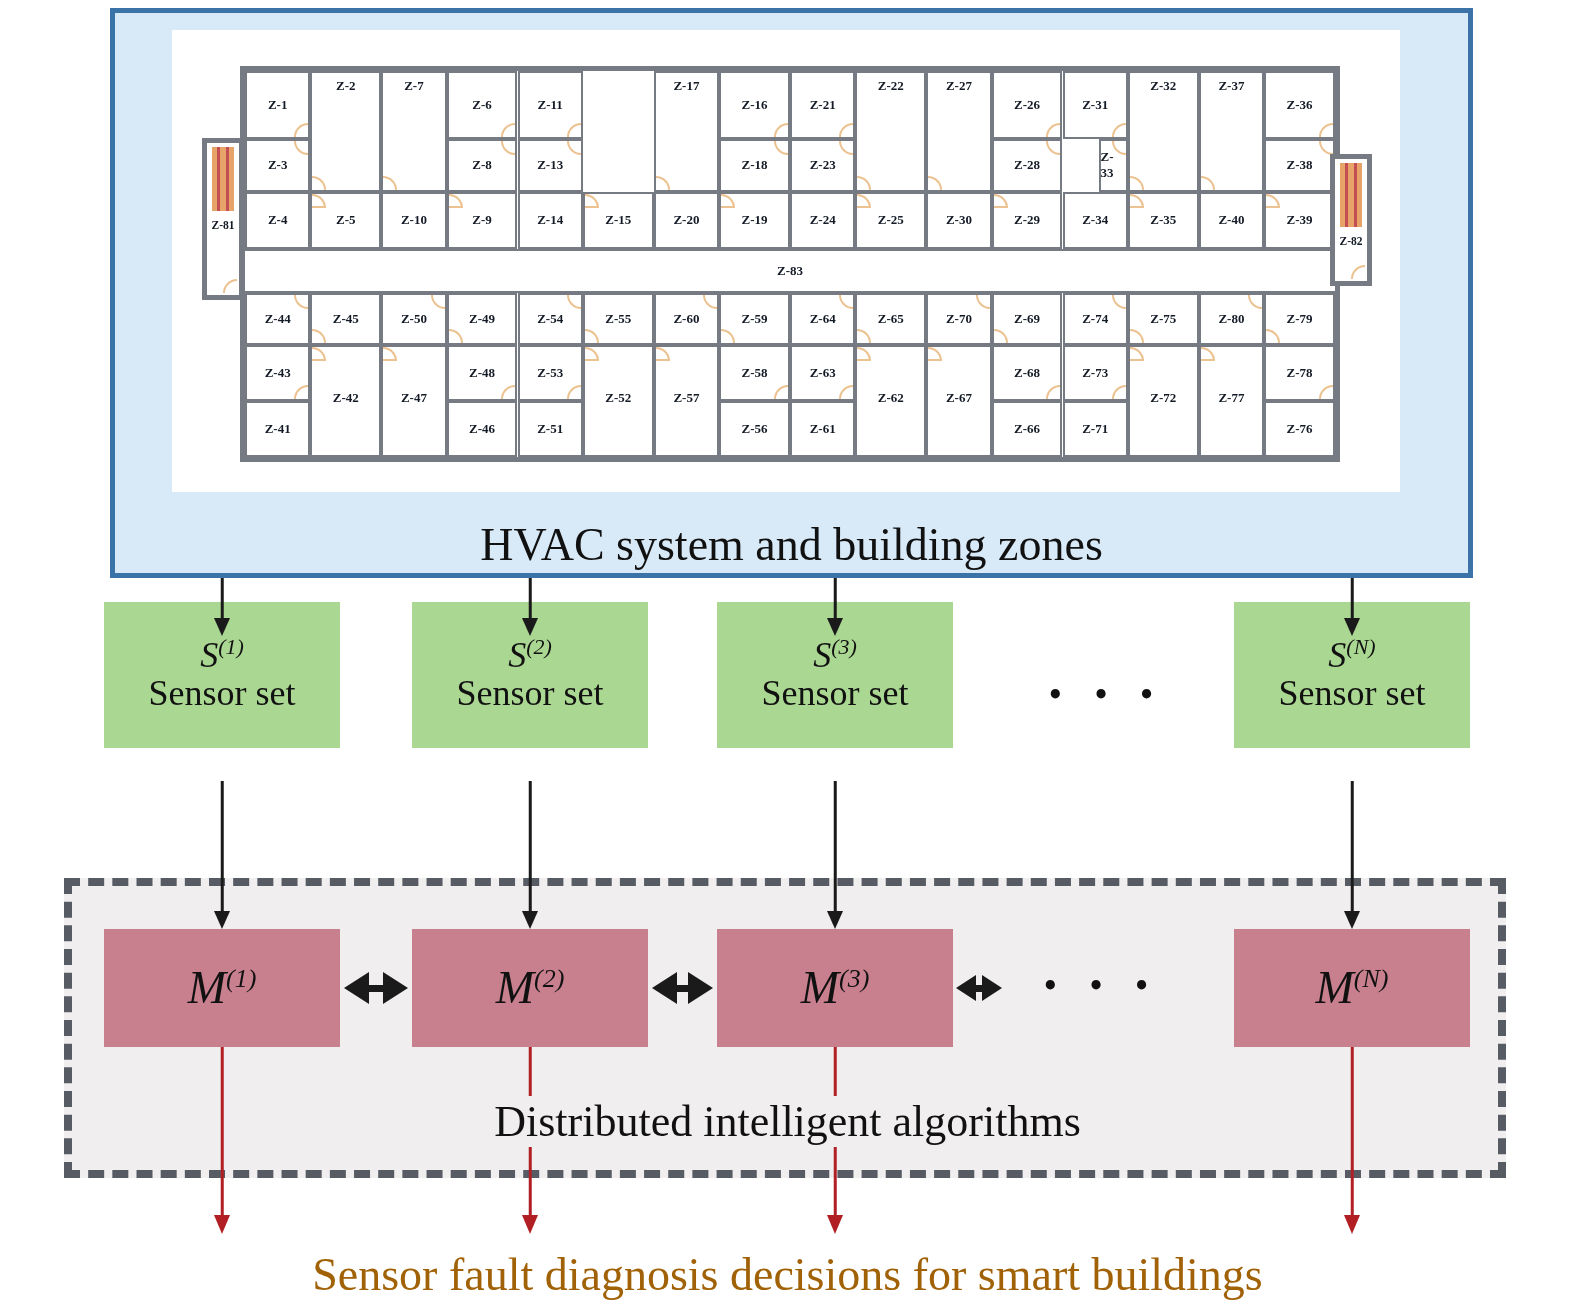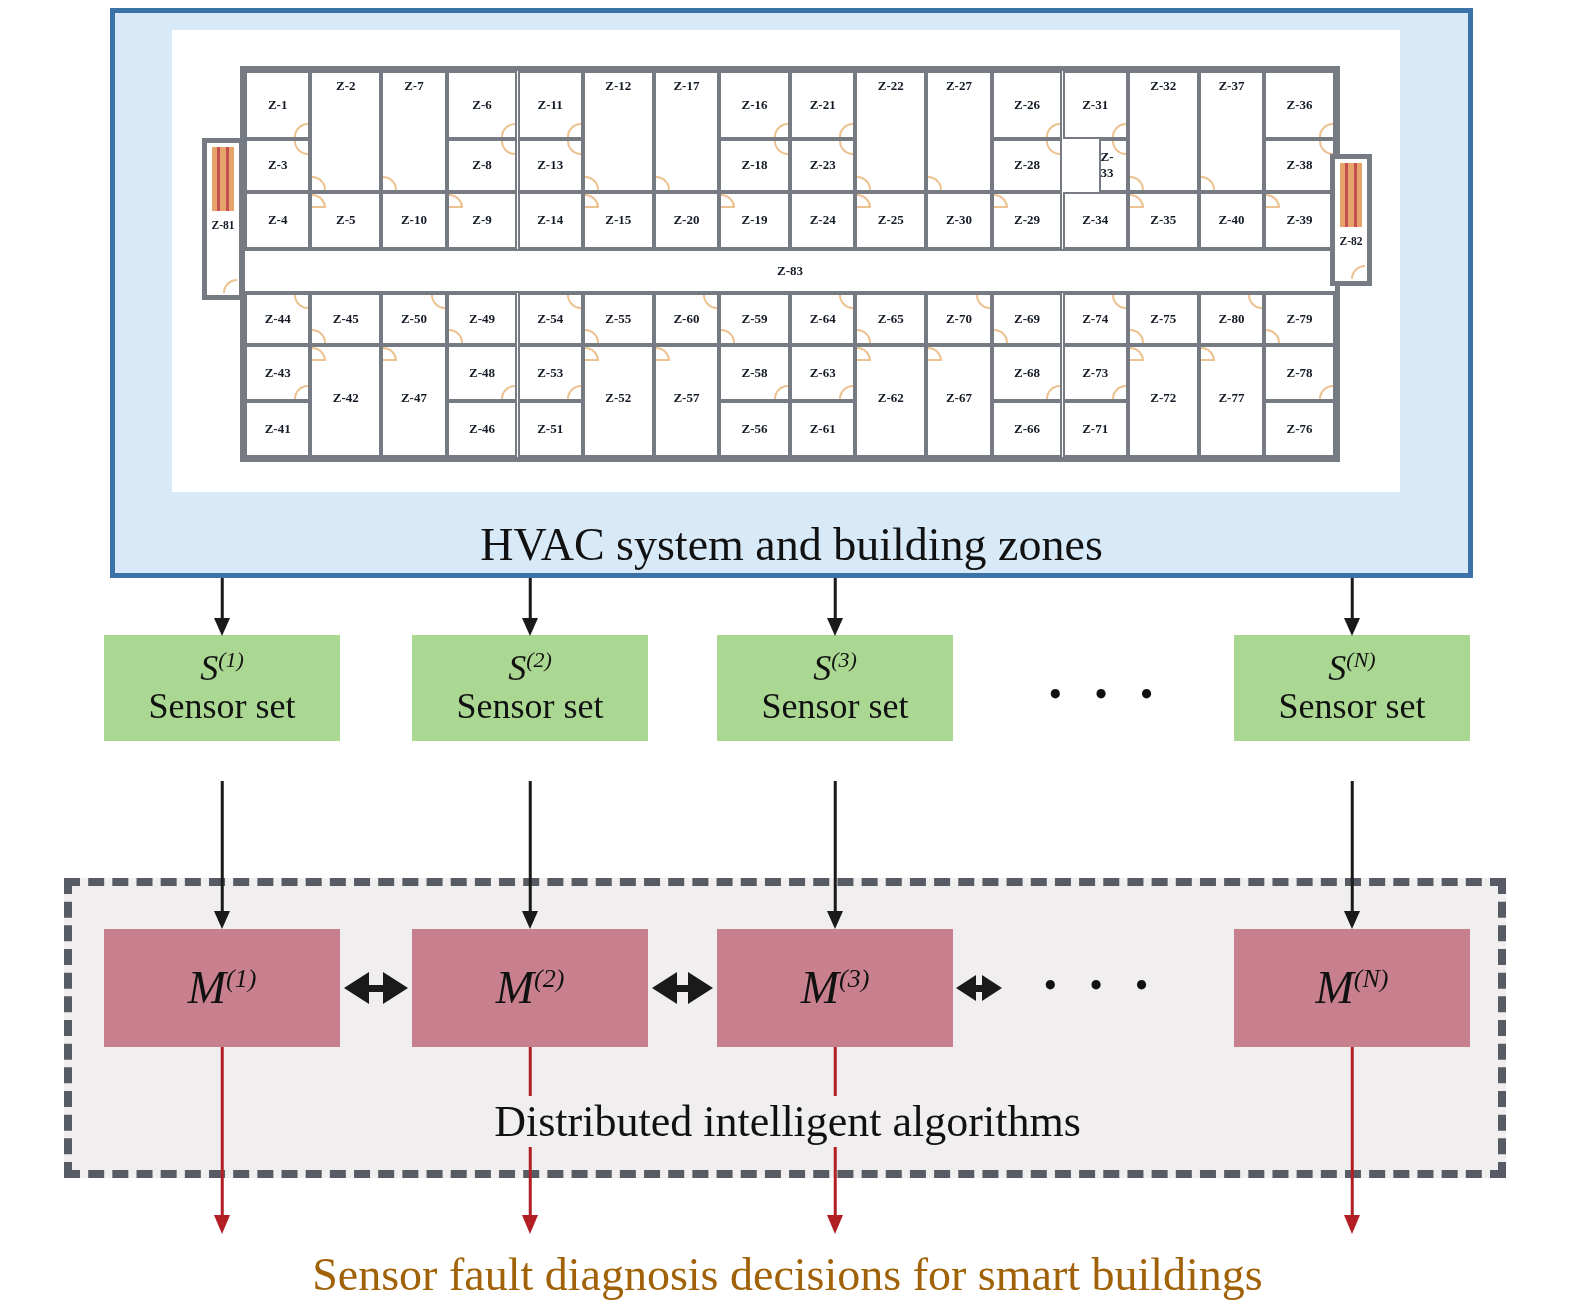--- a/index.html
+++ b/index.html
@@ -89,21 +89,21 @@
     background: linear-gradient(90deg,
       #e7a468 0 22%, #c44f52 22% 38%, #e7a468 38% 62%,
       #c44f52 62% 78%, #e7a468 78% 100%);
   }
   .cap-label { margin-top: 8px; font-weight: bold; font-size: 11.5px; color: #141b26; }
   .cap-door { position: absolute; bottom: 2px; right: 2px; width: 14px; height: 14px;
     border-left: 2px solid #ecc291; border-top: 2px solid #ecc291; border-radius: 100% 0 0 0; }
 
   
   .sensor-box {
-    position: absolute; top: 635px; width: 236px; height: 106px;
+    position: absolute; top: 602px; width: 236px; height: 146px;
     background: #aad792;
     display: flex; flex-direction: column; align-items: center; justify-content: center;
     color: #111111;
   }
   .sym { font-style: italic; font-size: 36px; line-height: 1.0; }
   .sym sup { font-size: 22px; }
   .sensor-label { font-size: 36px; line-height: 1.15; }
 
   .ellipsis {
     position: absolute; width: 120px; text-align: center;
@@ -210,24 +210,20 @@
             <div class="room" style="grid-area: e;">
               <span>Z-9</span>
               <div class="door tl"></div>
             </div>
           </div>
           <div class="module tA">
             <div class="room" style="grid-area: a;">
               <span>Z-11</span>
               <div class="door br"></div>
             </div>
-            <div class="room label-top" style="grid-area: b;">
-              <span>Z-12</span>
-              <div class="door bl"></div>
-            </div>
             <div class="room" style="grid-area: c;">
               <span>Z-13</span>
               <div class="door tr"></div>
             </div>
             <div class="room" style="grid-area: d;">
               <span>Z-14</span>
             </div>
             <div class="room" style="grid-area: e;">
               <span>Z-15</span>
               <div class="door tl"></div>

